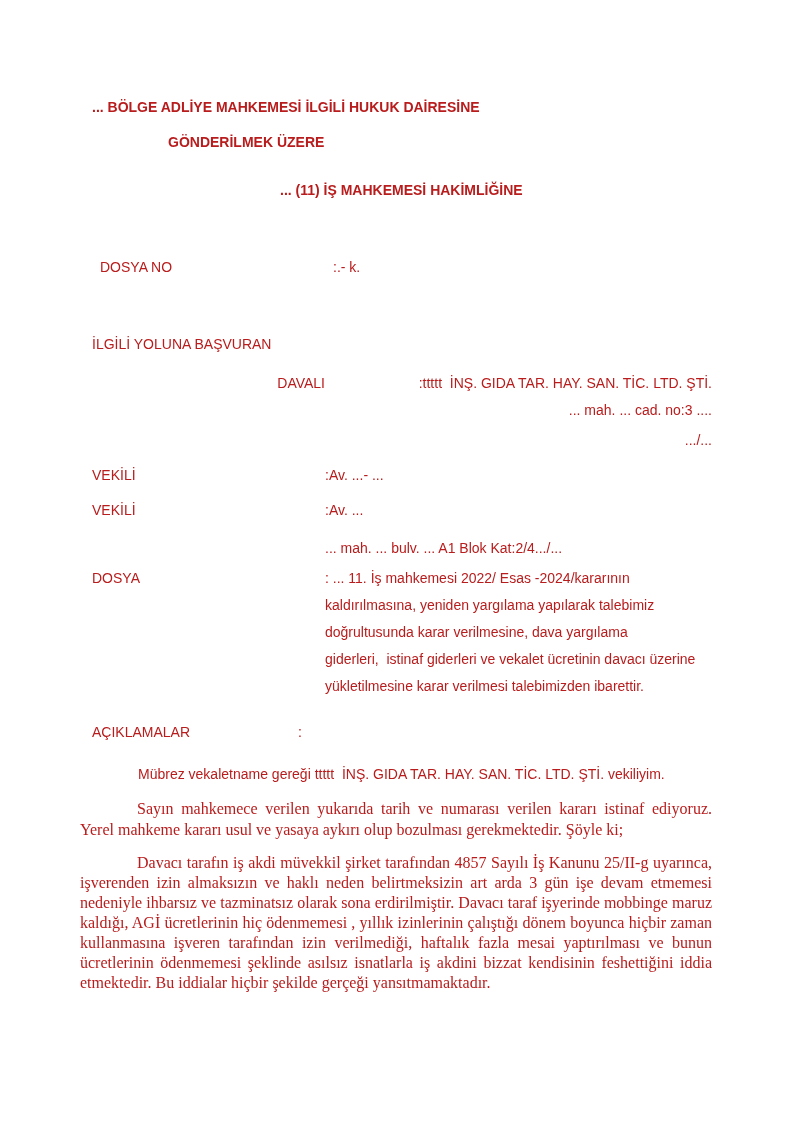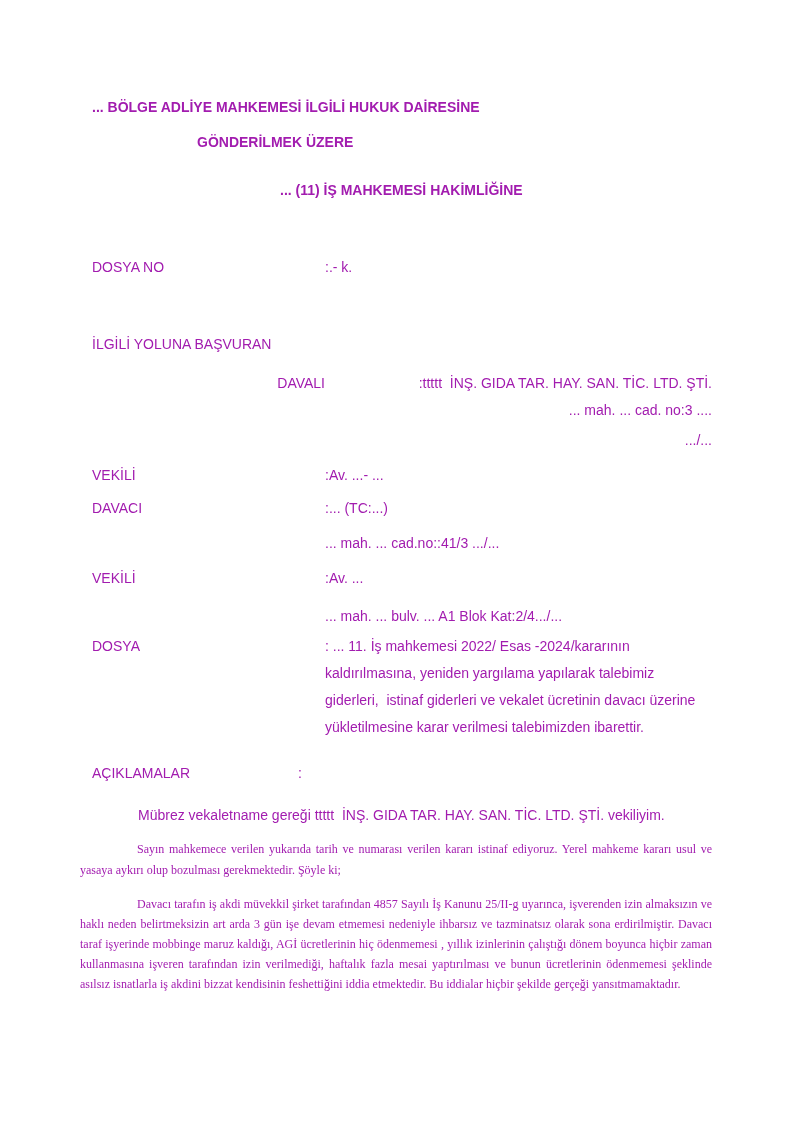--- a/index.html
+++ b/index.html
@@ -1,52 +1,52 @@
 <!DOCTYPE html>
 <html><head>
 <meta charset="utf-8">
 <style>
   html,body{margin:0;padding:0;background:#ffffff;}
   .page{
     position:relative;
     width:794px;height:1123px;
-    background:#ffffff;color:#a21caf;
+    background:#ffffff;color:#b91c1c;
     font-family:"Liberation Sans",sans-serif;
     font-size:14px;
     box-sizing:border-box;
     padding:97px 82px 0 92px;
     overflow:hidden;
   }
   
   .h-line{font-weight:bold;line-height:20px;white-space:pre;}
-  .h-line.h2{margin-top:15px;margin-left:105px;}
+  .h-line.h2{margin-top:15px;margin-left:76px;}
   .h-line.h3{margin-top:28px;margin-left:188px;}
   
   .row{display:flex;align-items:flex-start;}
   .row .label{width:233px;flex:none;line-height:27px;white-space:pre;}
   .row .value{flex:1;min-width:0;}
   .vline{white-space:pre;line-height:27px;}
-  .row-dosya{margin-top:54px;}
+  .row-dosya{margin-top:54px;margin-left:8px;}
   .row-istinaf{margin-top:50px;}
   .row-davali{margin-top:12px;text-align:right;}
   .row-vekili1{margin-top:8px;}
   .row-davaci{margin-top:6px;}
   .row-vekili2{margin-top:8px;}
   .row-konu{margin-top:3px;}
   .gap-top-sm{margin-top:3px;}
   .gap-top-md{margin-top:8px;}
   .gap-top-lg{margin-top:11px;}
   
   .row-aciklamalar{display:flex;margin-top:19px;line-height:27px;gap:11px;}
   .row-aciklamalar .label{width:195px;flex:none;white-space:pre;}
   .intro-line{margin-top:15px;margin-left:46px;line-height:27px;white-space:pre;}
   
   .serif-p{
     font-family:"Liberation Serif",serif;
-    font-size:12px;
+    font-size:16px;
     line-height:20px;
     text-align:justify;
     text-indent:57px;
     width:632px;
     margin:13px 0 0 -12px;
   }
   .serif-p.first{margin-top:10px;line-height:21px;}
 </style>
 </head>
 <body>
@@ -79,41 +79,35 @@
     </div>
   </div>
 
   <div class="row row-vekili1">
     <div class="label">VEKİLİ</div>
     <div class="value">
       <div class="vline">:Av. ...- ...</div>
     </div>
   </div>
 
-  <div class="row row-davaci">
-    <div class="label">DAVACI</div>
-    <div class="value">
-      <div class="vline">:... (TC:...)</div>
-      <div class="vline gap-top-md">... mah. ... cad.no::41/3 .../...</div>
-    </div>
-  </div>
 
   <div class="row row-vekili2">
     <div class="label">VEKİLİ</div>
     <div class="value">
       <div class="vline">:Av. ...</div>
       <div class="vline gap-top-lg">... mah. ... bulv. ... A1 Blok Kat:2/4.../...</div>
     </div>
   </div>
 
   <div class="row row-konu">
     <div class="label">DOSYA</div>
     <div class="value">
       <div class="vline">: ... 11. İş mahkemesi 2022/ Esas -2024/kararının</div>
       <div class="vline">kaldırılmasına, yeniden yargılama yapılarak talebimiz</div>
+      <div class="vline">doğrultusunda karar verilmesine, dava yargılama</div>
       <div class="vline">giderleri,  istinaf giderleri ve vekalet ücretinin davacı üzerine</div>
       <div class="vline">yükletilmesine karar verilmesi talebimizden ibarettir.</div>
     </div>
   </div>
 
   <div class="row-aciklamalar">
     <div class="label">AÇIKLAMALAR</div>
     <div class="colon">:</div>
   </div>
 

